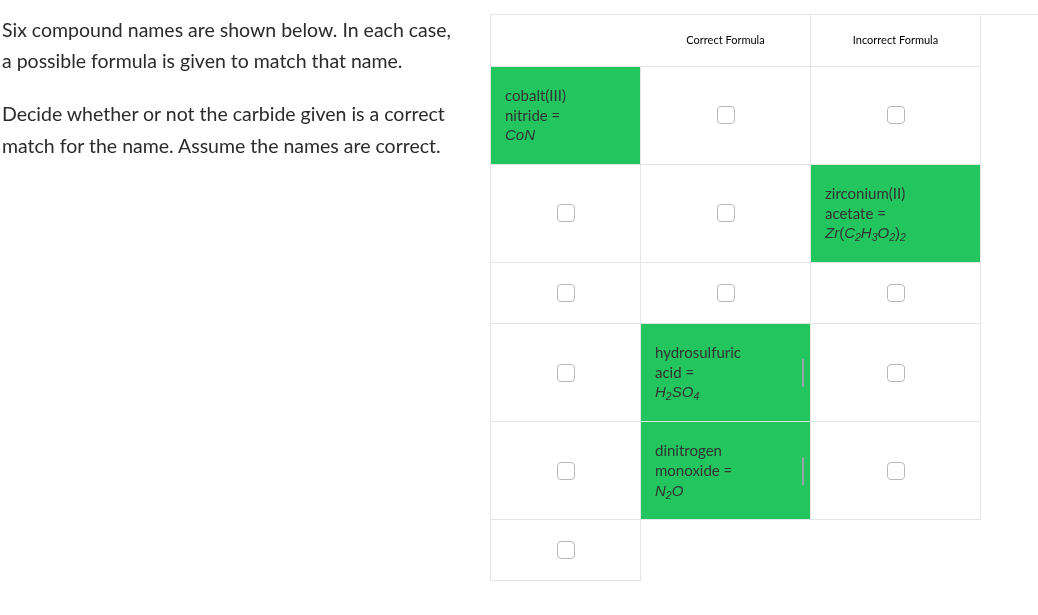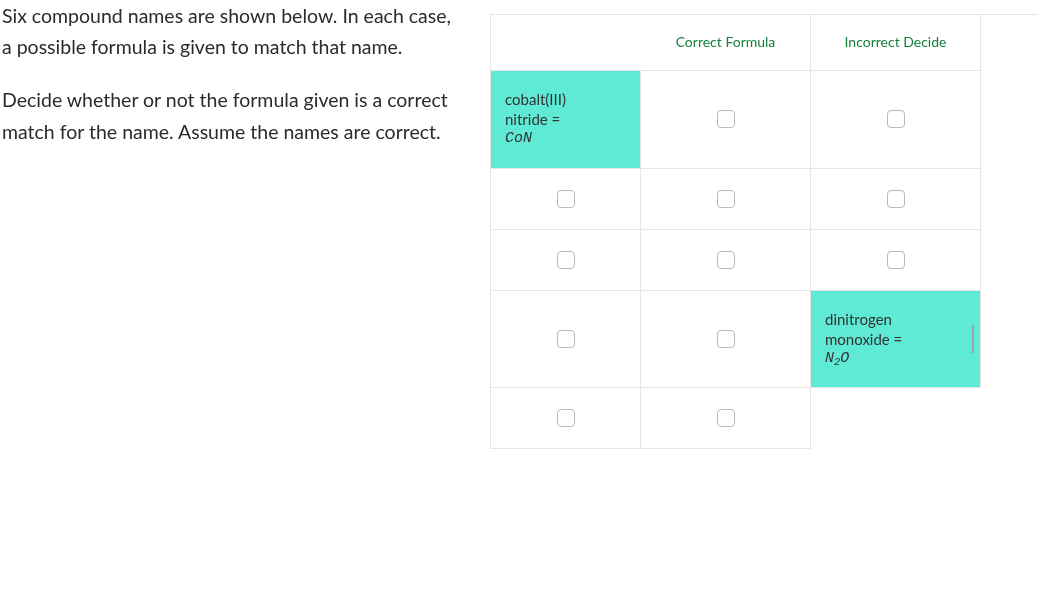--- a/index.html
+++ b/index.html
@@ -12,21 +12,21 @@
     width: 1038px;
     height: 615px;
     overflow: hidden;
   }
   .page {
     display: flex;
     align-items: flex-start;
   }
   .left-col {
     width: 490px;
-    padding: 0 30px 0 2px;
+    padding: 14px 30px 0 2px;
     font-size: 19.5px;
     line-height: 1.6;
     color: #2b2b2b;
   }
   .left-col p { margin: 0 0 22px 0; }
 
   .right-col {
     flex: 1;
     padding-top: 14px;
   }
@@ -41,44 +41,44 @@
     border-bottom: 1px solid #e5e5e5;
     padding: 18px 14px;
     font-size: 15px;
     color: #333;
     line-height: 1.35;
     display: flex;
     align-items: center;
   }
   .cell.header {
     font-weight: 400;
-    color: #15803d;
-    font-size: 14px;
+    color: #000000;
+    font-size: 11px;
     white-space: nowrap;
     overflow: hidden;
     justify-content: center;
   }
   .cell.header.lefthdr {
     border-top: none;
     border-left: none;
     border-right: none;
     background: #fff;
   }
   .cell.label {
-    background: #5eead4;
+    background: #22c55e;
     flex-direction: column;
     align-items: flex-start;
     justify-content: center;
     position: relative;
   }
   .cell.answer {
     justify-content: center;
   }
   .formula {
-    font-family: Liberation Mono, monospace;
+    font-family: Liberation Sans, sans-serif;
     font-style: italic;
     white-space: nowrap;
   }
   .formula sub { font-size: 70%; font-style: italic; vertical-align: -0.25em; }
   .upright { font-style: normal; }
 
   .chk {
     appearance: none;
     width: 18px; height: 18px;
     border: 1.5px solid #b9b9b9;
@@ -103,54 +103,56 @@
     width: 2px; height: 28px;
     background: #9aa0a6;
   }
 </style>
 </head>
 <body>
 
 <div class="page">
   <div class="left-col">
     <p>Six compound names are shown below. In each case, a possible formula is given to match that name.</p>
-    <p>Decide whether or not the formula given is a correct match for the name. Assume the names are correct.</p>
+    <p>Decide whether or not the carbide given is a correct match for the name. Assume the names are correct.</p>
   </div>
 
   <div class="right-col">
     <div class="qgrid">
       <div class="cell header lefthdr"></div>
       <div class="cell header">Correct Formula</div>
-      <div class="cell header">Incorrect Decide</div>
+      <div class="cell header">Incorrect Formula</div>
 
     <div class="cell label">cobalt(III)<br>nitride = <span class="formula">CoN</span></div>
         <div class="cell answer">
           <input type="checkbox" class="chk" style="">
         </div>
         <div class="cell answer">
           <input type="checkbox" class="chk" style="">
         </div>
         <div class="cell answer">
           <input type="checkbox" class="chk" style="">
         </div>
         <div class="cell answer">
           <input type="checkbox" class="chk" style="">
         </div>
+        <div class="cell label">zirconium(II)<br>acetate =<br><span class="formula">Zr<span class="upright">(</span>C<sub>2</sub>H<sub>3</sub>O<sub>2</sub><span class="upright">)</span><sub>2</sub></span></div>
         <div class="cell answer">
           <input type="checkbox" class="chk" style="">
         </div>
         <div class="cell answer">
           <input type="checkbox" class="chk" style="">
         </div>
         <div class="cell answer">
           <input type="checkbox" class="chk" style="">
         </div>
         <div class="cell answer">
           <input type="checkbox" class="chk" style="">
         </div>
+        <div class="cell label">hydrosulfuric<br>acid = <span class="formula">H<sub>2</sub>SO<sub>4</sub></span><div class="caret"></div></div>
         <div class="cell answer">
           <input type="checkbox" class="chk" style="">
         </div>
         <div class="cell answer">
           <input type="checkbox" class="chk" style="">
         </div>
         <div class="cell label">dinitrogen<br>monoxide =<br><span class="formula">N<sub>2</sub>O</span><div class="caret"></div></div>
         <div class="cell answer">
           <input type="checkbox" class="chk" style="">
         </div>

